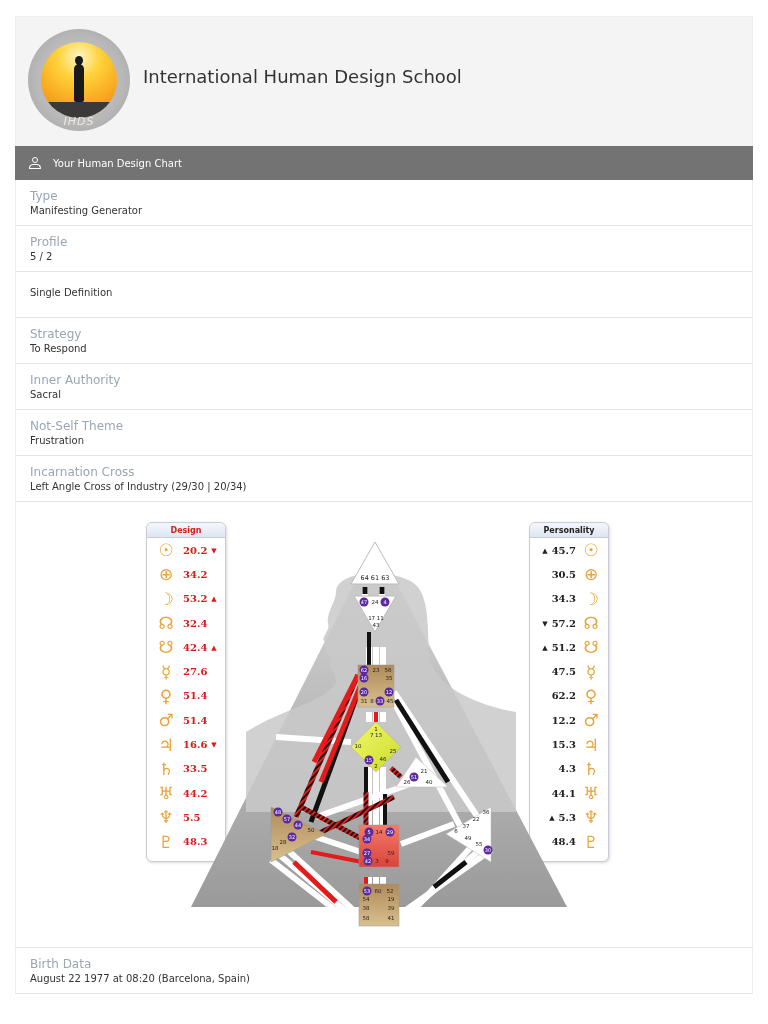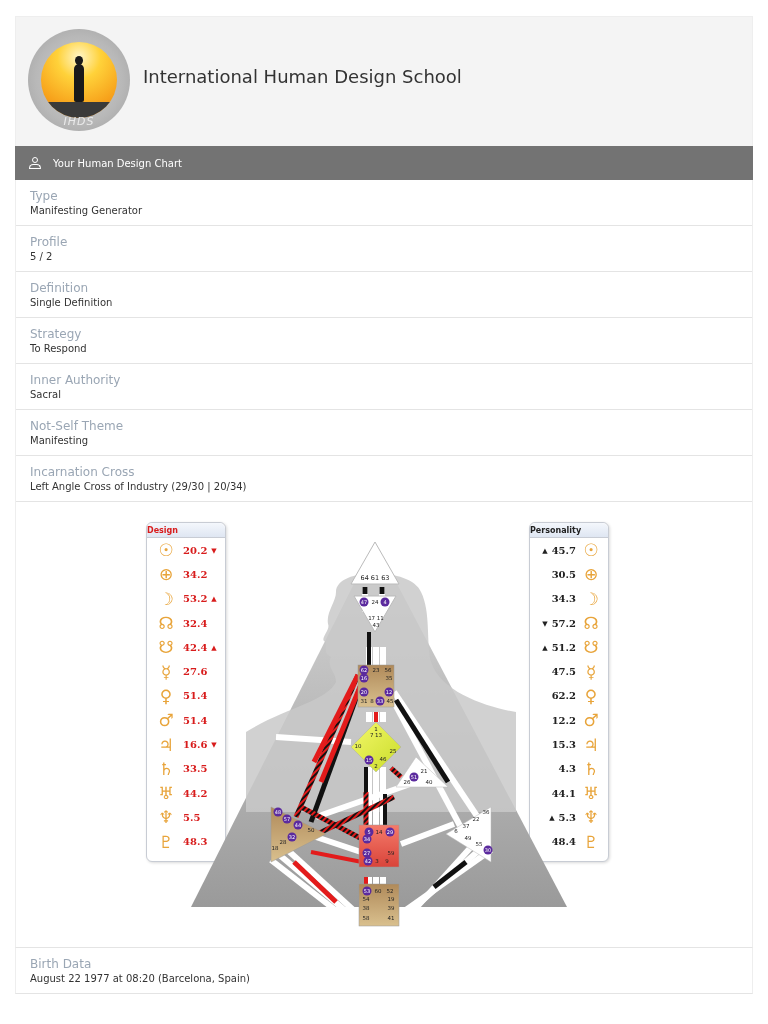--- a/index.html
+++ b/index.html
@@ -18,21 +18,21 @@
   .section-bar { height: 34px; background: #737373; color: #ffffff; display: flex; align-items: center; padding-left: 14px; font-size: 10px; }
   .section-bar .user-icon { width: 12px; height: 12px; margin-right: 12px; position: relative; }
   .user-icon .h { position: absolute; left: 3px; top: 0; width: 6px; height: 6px; border: 1.3px solid #fff; border-radius: 50%; }
   .user-icon .b { position: absolute; left: 0; top: 7px; width: 12px; height: 5px; border: 1.3px solid #fff; border-radius: 5px 5px 1px 1px; border-bottom-width: 1.3px; }
   .info-list { border-left: 1px solid #eeeeee; border-right: 1px solid #eeeeee; }
   .info-row { height: 46px; border-bottom: 1px solid #e4e4e4; padding: 11px 0 0 14px; }
   .info-label { font-size: 12px; color: #9aa6b4; line-height: 10px; }
   .info-value { font-size: 10px; color: #333333; margin-top: 4px; line-height: 12px; }
   .chart-area { height: 446px; position: relative; border-bottom: 1px solid #e4e4e4; border-left: 1px solid #eeeeee; border-right: 1px solid #eeeeee; }
   .panel { position: absolute; top: 20px; width: 80px; height: 340px; border: 1px solid #c8ccd4; border-radius: 6px; background: #fff; box-shadow: 1px 1px 3px rgba(0,0,0,0.15); }
-  .panel-head { height: 15px; border-radius: 6px 6px 0 0; background: linear-gradient(#f4f7fc, #dfe6f2); border-bottom: 1px solid #c8ccd4; font-size: 8px; font-weight: bold; text-align: left; line-height: 15px; }
+  .panel-head { height: 15px; border-radius: 6px 6px 0 0; background: linear-gradient(#f4f7fc, #dfe6f2); border-bottom: 1px solid #c8ccd4; font-size: 8px; font-weight: bold; text-align: center; line-height: 15px; }
   .panel.design { left: 130px; }
   .panel.design .panel-head { color: #d81c1c; }
   .panel.personality { left: 513px; }
   .panel.personality .panel-head { color: #222; }
   .prow { height: 24.3px; display: flex; align-items: center; font-size: 10px; font-weight: bold; font-family: "DejaVu Serif", serif; }
   .design .prow { color: #d81c1c; }
   .personality .prow { color: #222; justify-content: flex-end; padding-right: 6px; }
   .glyph { font-size: 17px; color: #e8a43a; width: 22px; text-align: center; font-family: "DejaVu Sans", sans-serif; font-weight: normal; }
   .design .glyph { margin-left: 8px; margin-right: 6px; }
   .personality .glyph { margin-left: 4px; }
@@ -69,34 +69,33 @@
   <div class="info-list">
     <div class="info-row">
       <div class="info-label">Type</div>
       <div class="info-value">Manifesting Generator</div>
     </div>
     <div class="info-row">
       <div class="info-label">Profile</div>
       <div class="info-value">5 / 2</div>
     </div>
     <div class="info-row">
-      <div class="info-label">Definition</div>
       <div class="info-value">Single Definition</div>
     </div>
     <div class="info-row">
       <div class="info-label">Strategy</div>
       <div class="info-value">To Respond</div>
     </div>
     <div class="info-row">
       <div class="info-label">Inner Authority</div>
       <div class="info-value">Sacral</div>
     </div>
     <div class="info-row">
       <div class="info-label">Not-Self Theme</div>
-      <div class="info-value">Manifesting</div>
+      <div class="info-value">Frustration</div>
     </div>
     <div class="info-row">
       <div class="info-label">Incarnation Cross</div>
       <div class="info-value">Left Angle Cross of Industry (29/30 | 20/34)</div>
     </div>
   </div>
 
   <div class="chart-area">
 
     <div class="panel design">

